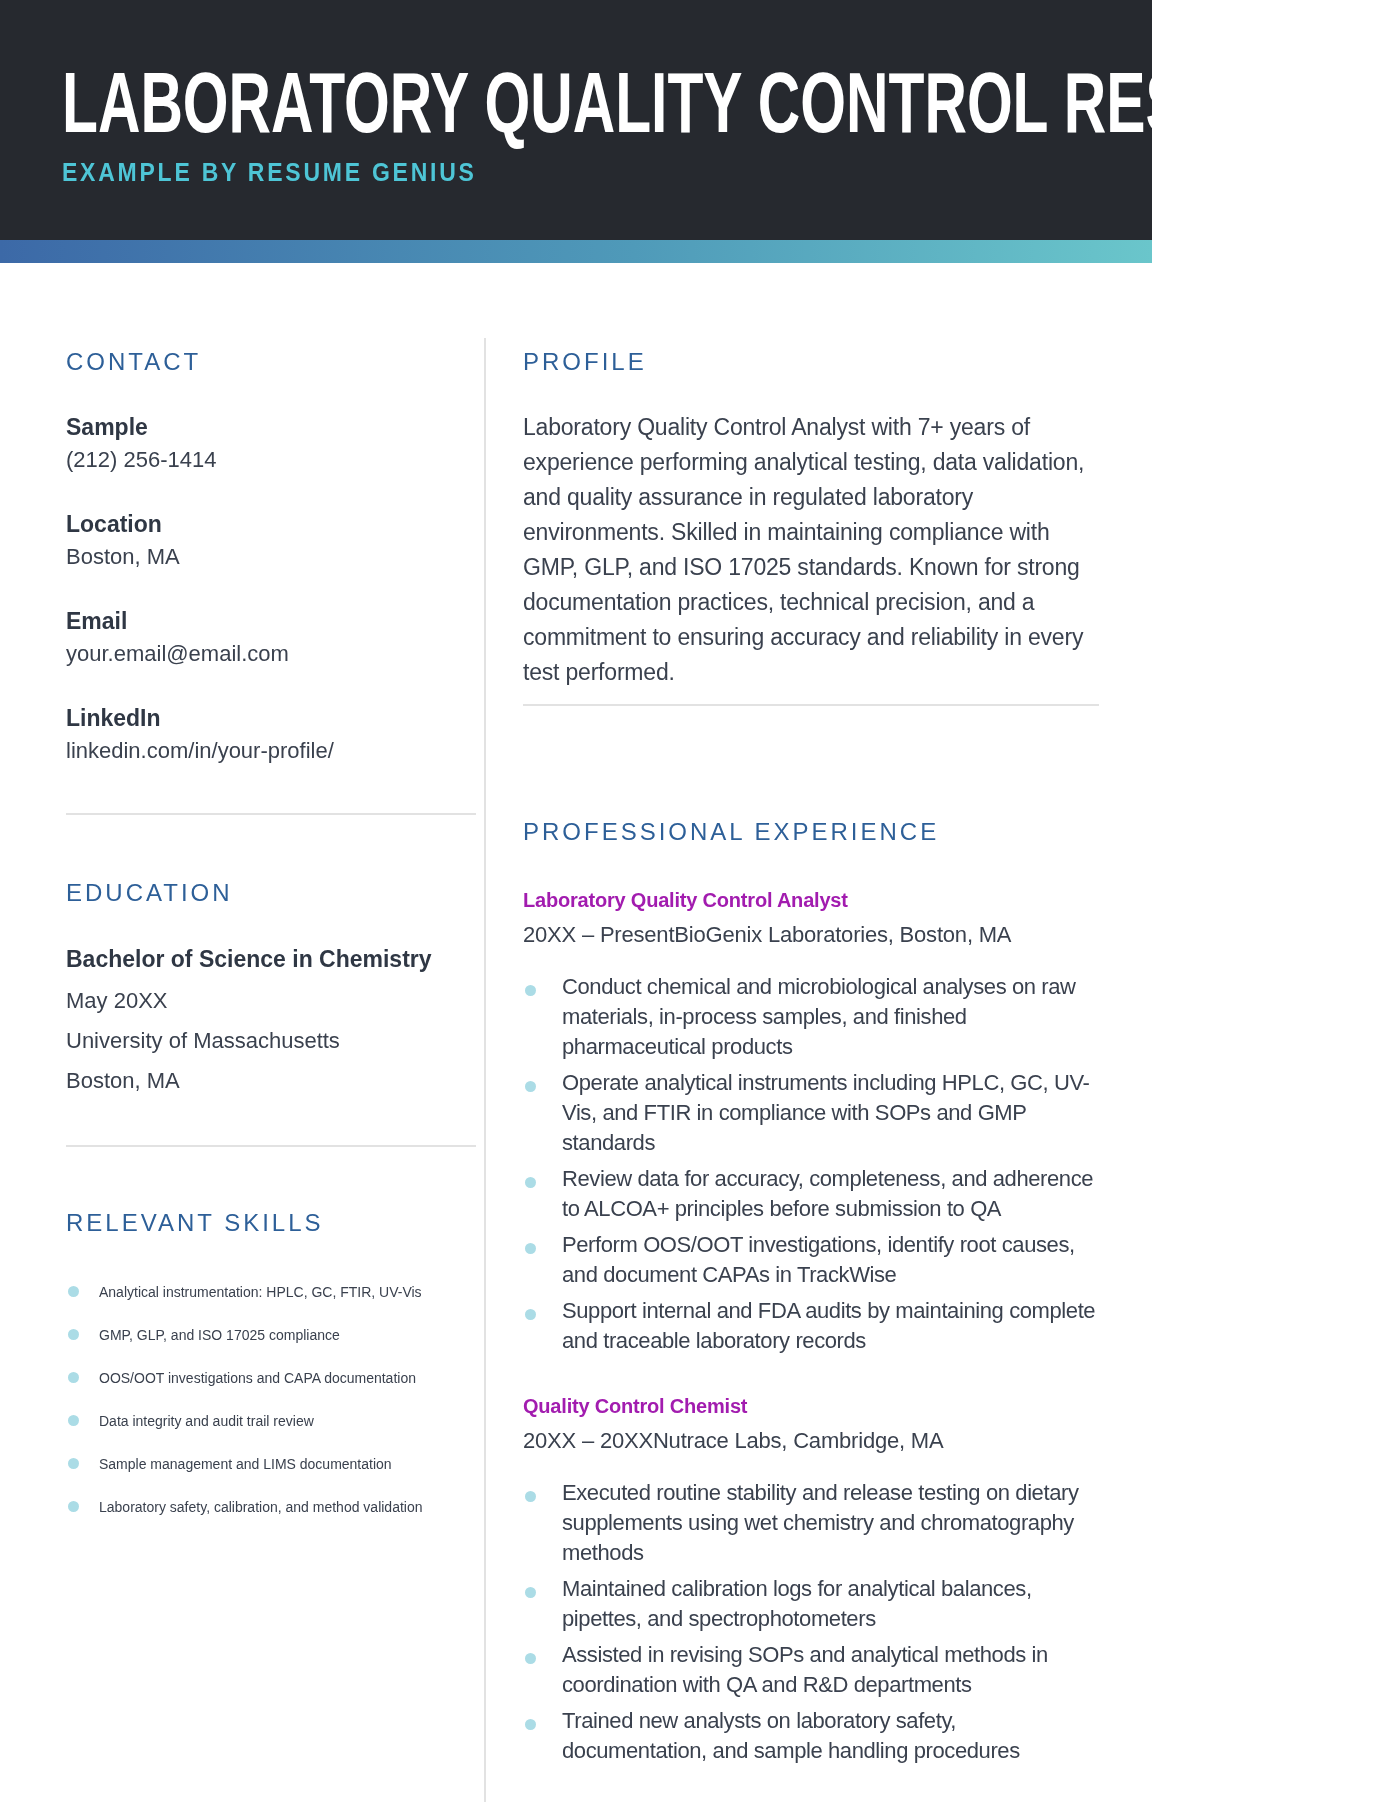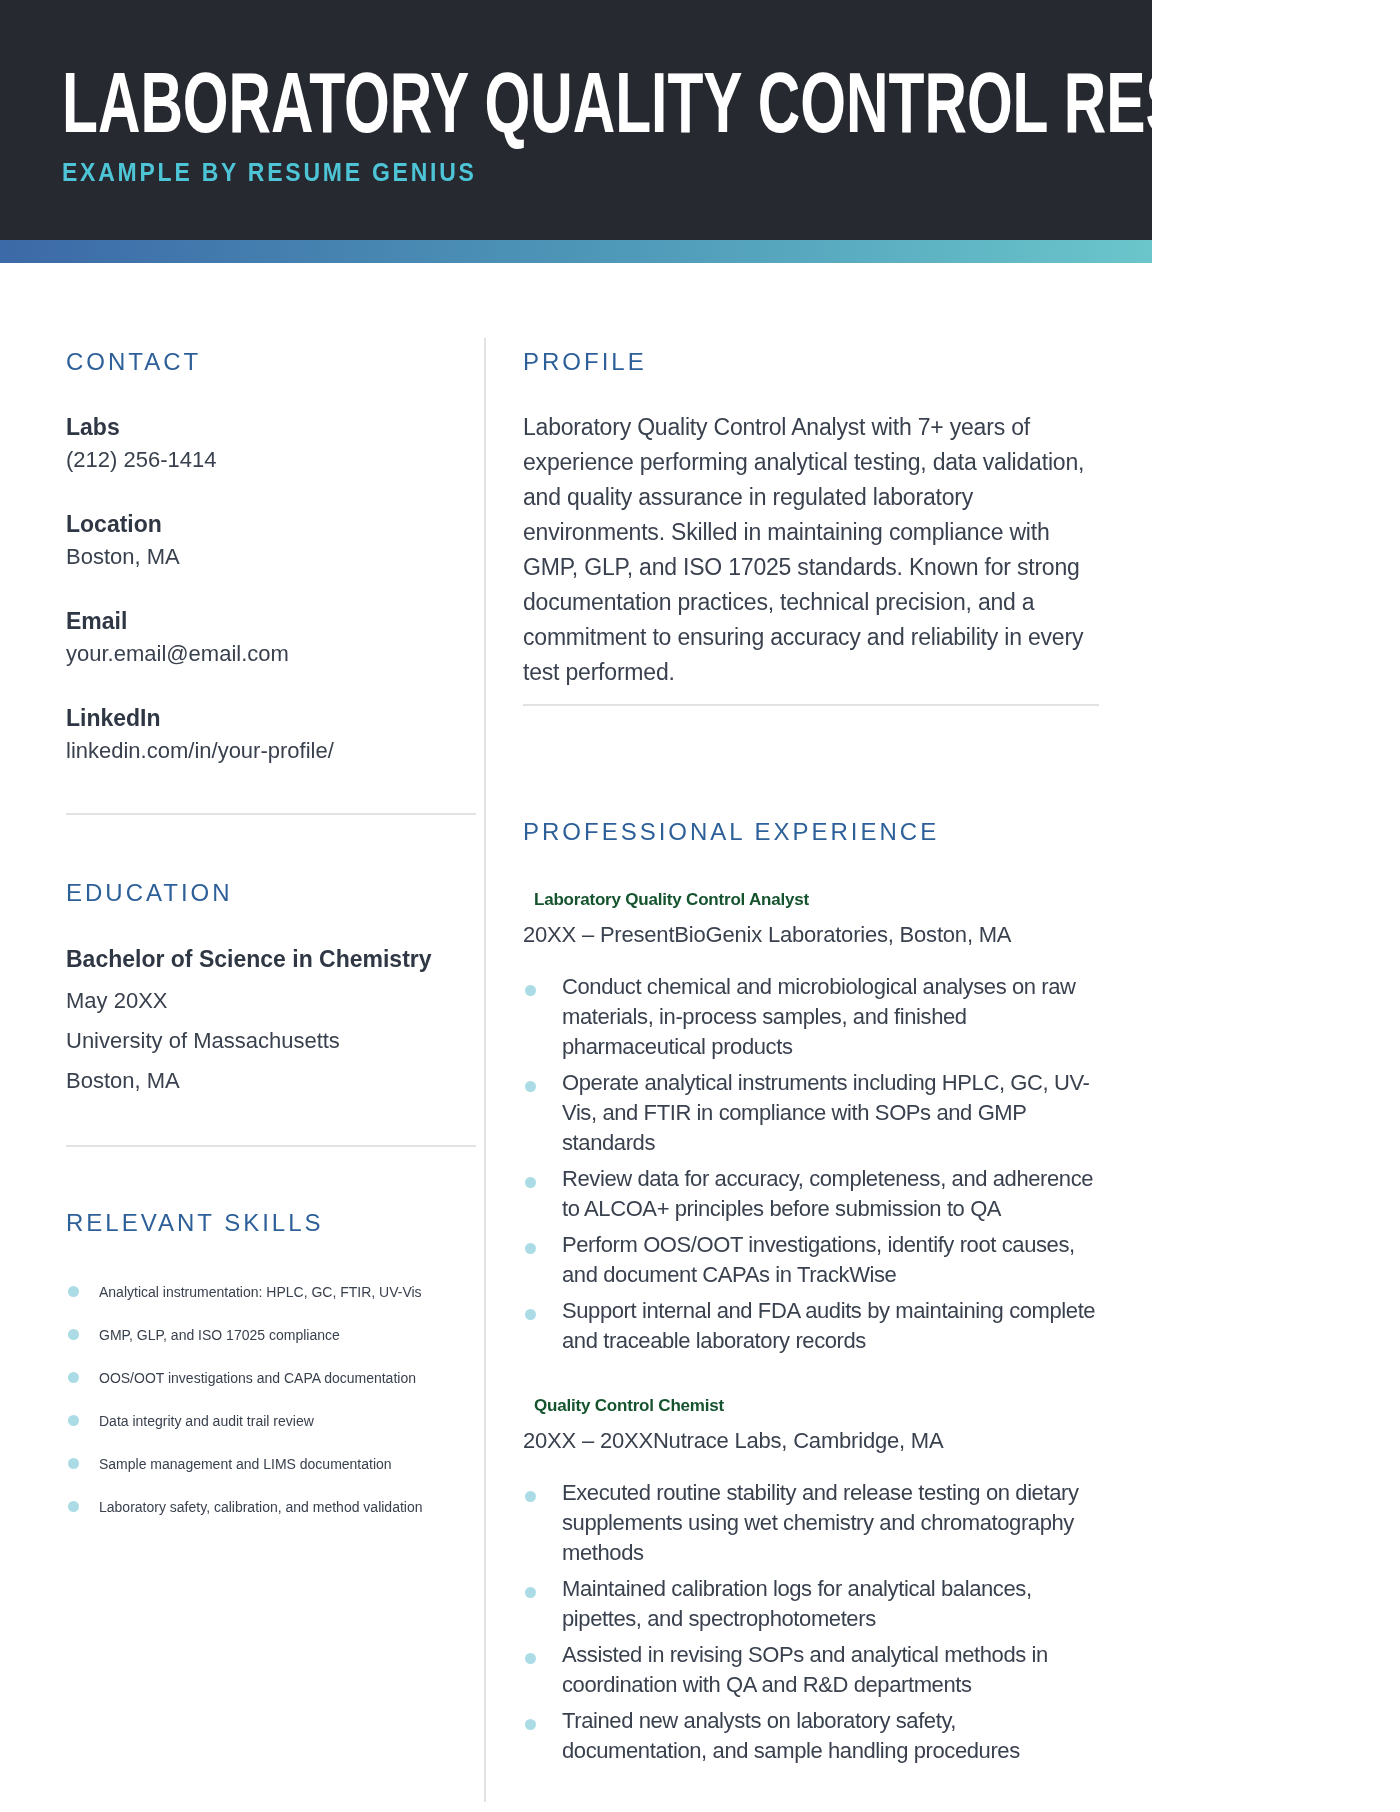--- a/index.html
+++ b/index.html
@@ -67,21 +67,21 @@
   .skills li::before{top:15px;}
 
   
   .sec-profile{border-bottom:2px solid var(--divider,#E2E2E2);padding-bottom:14px;}
   .sec-profile h2{margin-bottom:34px;}
   .profile-text{font-size:23px;line-height:35px;max-width:805px;color:var(--body-text,#3A414E);}
 
   .sec-experience{margin-top:112px;}
   .sec-experience h2{margin-bottom:40px;}
   .job{margin-bottom:36px;}
-  .job-title{font-size:17px;font-weight:bold;line-height:28px;color:#14532d;margin-bottom:8px;margin-left:11px;}
+  .job-title{font-size:20px;font-weight:bold;line-height:28px;color:#a21caf;margin-bottom:8px;}
   .job-meta{display:flex;justify-content:flex-start;align-items:baseline;font-size:22px;line-height:26px;margin-bottom:24px;}
   .job-bullets li{padding-left:39px;font-size:22px;line-height:30px;margin-bottom:6px;letter-spacing:-0.4px;}
   .job-bullets li::before{width:10px;height:10px;top:10px;left:6px;}
 </style>
 </head>
 <body>
 
 <div class="page">
 
   <header class="banner">
@@ -94,21 +94,21 @@
 
   <div class="columns">
 
     <aside class="col-left">
 
       <section class="sec-contact">
         <h2 class="sec">CONTACT</h2>
         <div>
 
             <div class="citem">
-              <div class="clabel">Labs</div>
+              <div class="clabel">Sample</div>
               <div class="cvalue">(212) 256-1414</div>
             </div>
 
             <div class="citem">
               <div class="clabel">Location</div>
               <div class="cvalue">Boston, MA</div>
             </div>
 
             <div class="citem">
               <div class="clabel">Email</div>

